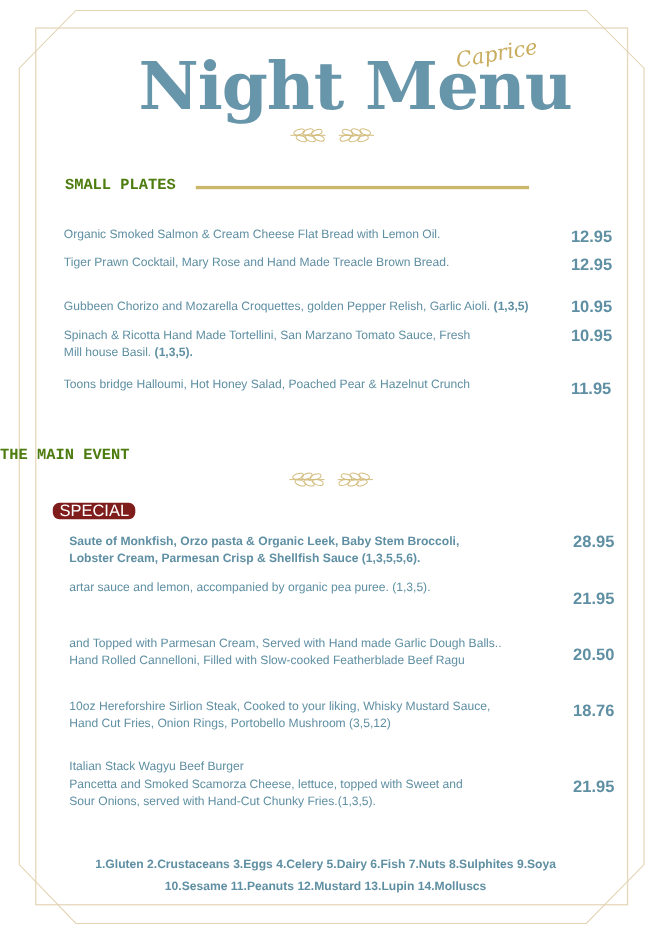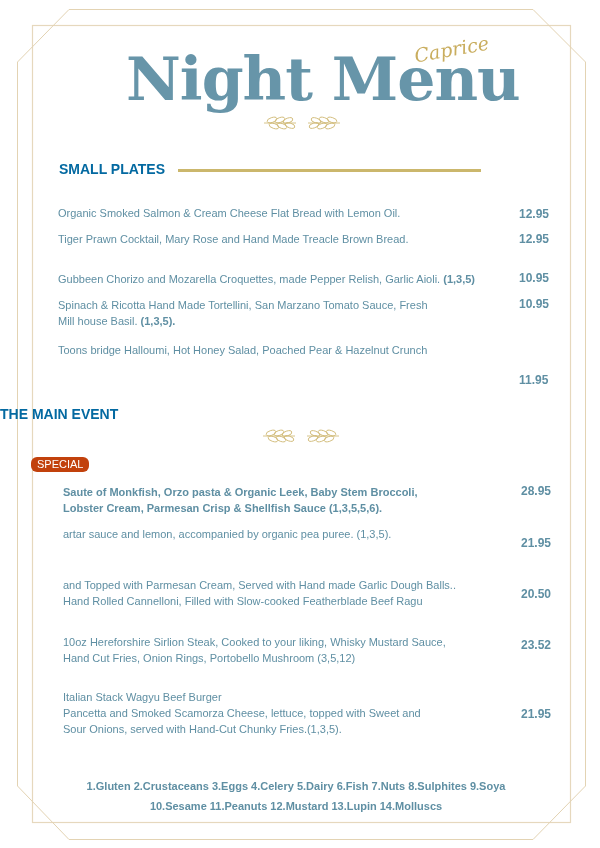--- a/index.html
+++ b/index.html
@@ -7,31 +7,31 @@
            font-family: "Liberation Sans", sans-serif; color: #5f8fa3; }
     .frame-svg { position: absolute; left: 0; top: 0; width: 600px; height: 848px; pointer-events: none; }
 
     .title-wrap { position: absolute; left: 0; top: 44px; width: 600px; height: 70px; }
     .title { position: absolute; left: 126px; top: 0; font-family: "DejaVu Serif", serif; font-weight: bold;
              font-size: 60px; line-height: 70px; color: #6795a9; letter-spacing: -1px; }
     .script { position: absolute; left: 414px; top: -6px; font-family: "DejaVu Serif", serif; font-style: italic;
               font-size: 19px; color: #c9ad5e; transform: rotate(-10deg); }
     .leaves { position: absolute; }
 
-    .sec-head { position: absolute; font-family: Liberation Sans, sans-serif; font-weight: bold; font-size: 14px;
-                color: #0369a1; letter-spacing: 0px; }
+    .sec-head { position: absolute; font-family: Liberation Mono, monospace; font-weight: bold; font-size: 14px;
+                color: #4d7c0f; letter-spacing: 0px; }
     .sec-rule { position: absolute; left: 178px; top: 169px; width: 303px; height: 3px; background: #cbb76c; }
 
     .item { position: absolute; left: 58px; width: 430px; font-size: 11px; line-height: 16px; color: #5f8fa3; }
     .item b { font-weight: bold; }
-    .price { position: absolute; left: 519px; font-size: 12px; font-weight: bold; color: #5f8fa3; }
+    .price { position: absolute; left: 519px; font-size: 15px; font-weight: bold; color: #5f8fa3; }
     .bold-item { font-weight: bold; }
 
-    .badge { position: absolute; left: 31px; top: 457px; height: 15px; padding: 0 6px; border-radius: 6px;
-             background: #c2410c; color: #ffffff; font-size: 11px; line-height: 15px; }
+    .badge { position: absolute; left: 48px; top: 457px; height: 15px; padding: 0 6px; border-radius: 6px;
+             background: #7f1d1d; color: #ffffff; font-size: 15px; line-height: 15px; }
 
     .allergens { position: absolute; left: 0; width: 592px; text-align: center; font-size: 11px;
                  font-weight: bold; color: #5f8fa3; }
   </style>
 </head>
 <body>
 
 <svg class="frame-svg" viewBox="0 0 600 848">
   <rect x="32.5" y="25.5" width="538" height="797" fill="none" stroke="#e6d8bd" stroke-width="1.2"></rect>
   <polygon points="69,9.5 533,9.5 585.5,62 585.5,786 533,839.5 69,839.5 17.5,786 17.5,62" fill="none" stroke="#e3d3b3" stroke-width="1"></polygon>
@@ -68,36 +68,36 @@
   <span>Organic Smoked Salmon &amp; Cream Cheese Flat Bread with Lemon Oil.</span>
 </div>
 <div class="price" style="top:207px;">12.95</div>
 
 <div class="item" style="top:231px;">
   <span>Tiger Prawn Cocktail, Mary Rose and Hand Made Treacle Brown Bread.</span>
 </div>
 <div class="price" style="top:232px;">12.95</div>
 
 <div class="item" style="top:271px;width:440px;">
-  <span>Gubbeen Chorizo and Mozarella Croquettes, made Pepper Relish, Garlic Aioli.</span>
+  <span>Gubbeen Chorizo and Mozarella Croquettes, golden Pepper Relish, Garlic Aioli.</span>
   <b>(1,3,5)</b>
 </div>
 <div class="price" style="top:271px;">10.95</div>
 
 <div class="item" style="top:297px;">
   <div>Spinach &amp; Ricotta Hand Made Tortellini, San Marzano Tomato Sauce, Fresh</div>
   <div><span>Mill house Basil.</span>
   <b>(1,3,5).</b></div>
 </div>
 <div class="price" style="top:297px;">10.95</div>
 
 <div class="item" style="top:342px;">
   <div>Toons bridge Halloumi, Hot Honey Salad, Poached Pear &amp; Hazelnut Crunch</div>
 </div>
-<div class="price" style="top:345px;margin-top:28px;">11.95</div>
+<div class="price" style="top:345px;">11.95</div>
 
 <div class="sec-head" style="left:0;width:600px;text-align:left;top:406px;">THE MAIN EVENT</div>
 <svg class="leaves" style="left:259px;top:428px;" width="84" height="16" viewBox="0 0 80 16">
   <g fill="none" stroke="#d3bd7e" stroke-width="0.9">
     <path d="M2 8 L34 8"></path>
     <ellipse cx="10" cy="5" rx="5" ry="2.4" transform="rotate(-18 10 5)"></ellipse>
     <ellipse cx="18" cy="5" rx="5" ry="2.4" transform="rotate(-18 18 5)"></ellipse>
     <ellipse cx="26" cy="5.5" rx="5" ry="2.4" transform="rotate(-18 26 5.5)"></ellipse>
     <ellipse cx="12" cy="11" rx="5" ry="2.4" transform="rotate(18 12 11)"></ellipse>
     <ellipse cx="20" cy="11" rx="5" ry="2.4" transform="rotate(18 20 11)"></ellipse>
@@ -128,21 +128,21 @@
 <div class="item" style="left:63px;top:577px;width:450px;">
   <div>and Topped with Parmesan Cream, Served with Hand made Garlic Dough Balls..</div>
   <div>Hand Rolled Cannelloni, Filled with Slow-cooked Featherblade Beef Ragu</div>
 </div>
 <div class="price" style="left:521px;top:587px;">20.50</div>
 
 <div class="item" style="left:63px;top:634px;width:450px;">
   <div>10oz Hereforshire Sirlion Steak, Cooked to your liking, Whisky Mustard Sauce,</div>
   <div>Hand Cut Fries, Onion Rings, Portobello Mushroom (3,5,12)</div>
 </div>
-<div class="price" style="left:521px;top:638px;">23.52</div>
+<div class="price" style="left:521px;top:638px;">18.76</div>
 
 <div class="item" style="left:63px;top:689px;">
   <div>Italian Stack Wagyu Beef Burger</div>
   <div>Pancetta and Smoked Scamorza Cheese, lettuce, topped with Sweet and</div>
   <div>Sour Onions, served with Hand-Cut Chunky Fries.(1,3,5).</div>
 </div>
 <div class="price" style="left:521px;top:707px;">21.95</div>
 
 <div class="allergens" style="top:780px;">1.Gluten 2.Crustaceans 3.Eggs 4.Celery 5.Dairy 6.Fish 7.Nuts 8.Sulphites 9.Soya</div>
 <div class="allergens" style="top:800px;">10.Sesame 11.Peanuts 12.Mustard 13.Lupin 14.Molluscs</div>

